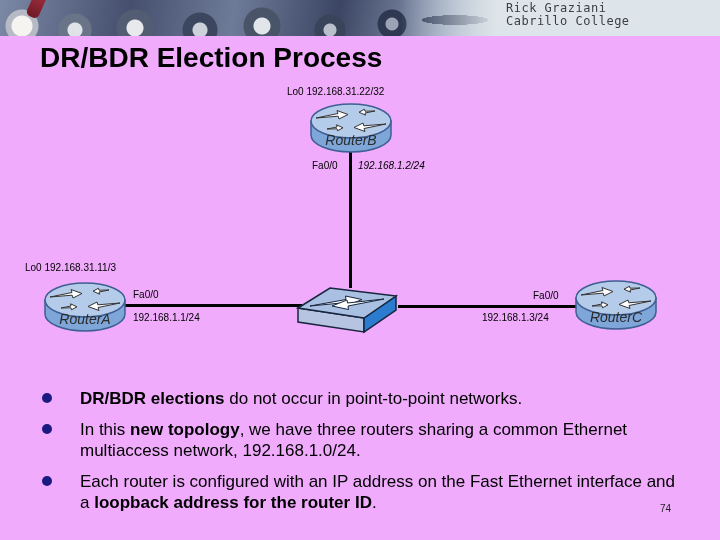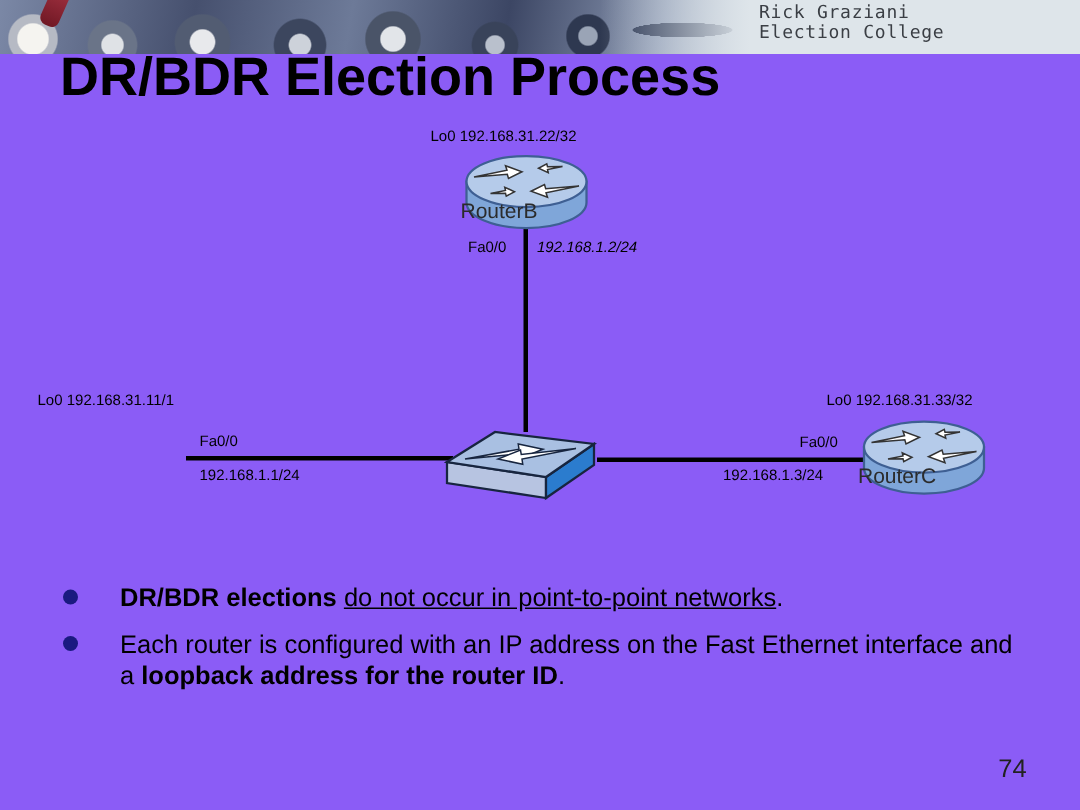--- a/index.html
+++ b/index.html
@@ -1,19 +1,19 @@
 <!DOCTYPE html>
 <html><head>
 <meta charset="utf-8">
 <style>
   * { margin:0; padding:0; box-sizing:border-box; }
   html,body { width:720px; height:540px; }
   body { font-family:"Liberation Sans", sans-serif; background:#fff; position:relative; overflow:hidden; }
 
-  .slide { position:absolute; inset:0; width:720px; height:540px; background:#8b5cf6; }
+  .slide { position:absolute; inset:0; width:720px; height:540px; background:#f0abfc; }
 
   
   .banner { position:absolute; left:0; top:0; width:720px; height:36px; background:#dee5ea; }
   .banner-photo { position:absolute; left:0; top:0; width:518px; height:36px;
     background:
       linear-gradient(90deg, rgba(222,229,234,0) 400px, #dee5ea 500px),
       radial-gradient(circle at 22px 26px, #f5f4f0 0 10px, #b6bac4 11px 16px, rgba(0,0,0,0) 17px),
       radial-gradient(circle at 75px 30px, #dfe2e6 0 7px, #6a7488 8px 16px, rgba(0,0,0,0) 17px),
       radial-gradient(circle at 135px 28px, #e8e9ec 0 8px, #525c72 9px 18px, rgba(0,0,0,0) 19px),
       radial-gradient(circle at 200px 30px, #cdd2da 0 7px, #3c465e 8px 17px, rgba(0,0,0,0) 18px),
@@ -22,73 +22,73 @@
       radial-gradient(circle at 392px 24px, #9aa4b6 0 6px, #2e3850 7px 14px, rgba(0,0,0,0) 15px),
       radial-gradient(ellipse 55px 8px at 455px 20px, #202c4a 0 60%, rgba(0,0,0,0) 61%),
       linear-gradient(100deg, #7b88a6 0%, #46506e 25%, #6d7a98 45%, #3c4664 65%, #8b98b2 85%, #c9d2dc 100%);
   }
   .red-cable { position:absolute; left:30px; top:-8px; width:13px; height:26px;
     background:linear-gradient(180deg,#a03040,#701824); border-radius:5px; transform:rotate(24deg); }
   .author { position:absolute; left:506px; top:2px; line-height:13px;
     font-family:"DejaVu Sans Mono", monospace; font-size:12px; color:#3a3e44; letter-spacing:0.5px; }
 
   
-  .title { position:absolute; left:40px; top:30px; font-size:36px; font-weight:bold; color:#000; letter-spacing:0px; }
+  .title { position:absolute; left:40px; top:42px; font-size:28px; font-weight:bold; color:#000; letter-spacing:0px; }
 
   
   .diagram { position:absolute; left:0; top:80px; width:720px; height:265px; }
   .link { position:absolute; background:#000; }
   .link-b-switch { left:349px; top:72px; width:3px; height:136px; }
   .link-a-switch { left:124px; top:224px; width:178px; height:3px; }
   .link-c-switch { left:398px; top:225px; width:178px; height:3px; }
 
   .device { position:absolute; }
   .router-b { left:307px; top:21px; width:88px; height:56px; }
   .router-a { left:41px;  top:200px; width:88px; height:56px; }
   .router-c { left:572px; top:198px; width:88px; height:56px; }
   .switch   { left:296px; top:202px; width:104px; height:52px; }
   .device svg { position:absolute; left:0; top:0; width:100%; height:100%; }
-  .router-name { position:absolute; left:0; right:0; top:31px; text-align:left;
-    font-size:14px; color:#2b2b2b; }
+  .router-name { position:absolute; left:0; right:0; top:31px; text-align:center;
+    font-size:14px; color:#2b2b2b;font-style:italic; }
 
   .dlabel { position:absolute; font-size:10px; color:#000; white-space:nowrap; }
   .lbl-b-lo  { left:287px; top:6px;  }
   .lbl-b-if  { left:312px; top:80px; }
   .lbl-b-ip  { left:358px; top:80px;font-style:italic; }
   .lbl-a-lo  { left:25px;  top:182px; }
   .lbl-a-if  { left:133px; top:209px; }
   .lbl-a-ip  { left:133px; top:232px; }
   .lbl-c-lo  { left:551px; top:182px; }
   .lbl-c-if  { left:533px; top:210px; }
   .lbl-c-ip  { left:482px; top:232px; }
 
   
   .bullets { position:absolute; left:40px; top:388px; width:648px; }
   .bullet-item { position:relative; padding-left:40px; width:645px;
     font-size:17px; line-height:21px; color:#000; margin-bottom:10px; }
   .bullet-dot { position:absolute; left:2px; top:5px; width:10px; height:10px;
     border-radius:50%; background:#1a1a80; }
   .seg-bold { font-weight:bold; }
-  .seg-underline { text-decoration:underline; }
+  .seg-underline { }
 
-  .page-number { position:absolute; left:660px; top:503px; width:30px; text-align:center;
-    font-size:17px; color:#222; }
+  .page-number { position:absolute; left:660px; top:503px; width:30px; text-align:left;
+    font-size:10px; color:#222; }
 </style>
 </head>
 <body>
 
 <div class="slide">
 
   <header class="banner">
     <div class="banner-photo">
       <div class="red-cable"></div>
     </div>
     <div class="author">
       <div>Rick Graziani</div>
-      <div>Election College</div>
+      <div>Cabrillo College</div>
     </div>
   </header>
 
   <h1 class="title">DR/BDR Election Process</h1>
 
   <div class="diagram">
 
     <div class="link link-b-switch"></div>
     <div class="link link-a-switch"></div>
     <div class="link link-c-switch"></div>
@@ -98,20 +98,31 @@
         <path d="M4 20 L4 34 A40 17 0 0 0 84 34 L84 20 Z" fill="#7fa6d9" stroke="#3e5f93" stroke-width="1.5"></path>
         <ellipse cx="44" cy="20" rx="40" ry="17" fill="#b5cbea" stroke="#3e5f93" stroke-width="1.5"></ellipse>
         <path d="M9 17 L31 12.5 L30 9.5 L41 13.5 L32 18 L31.2 15.2 Z" fill="#fff" stroke="#333" stroke-width="1"></path>
         <path d="M79 23 L57 27.5 L58 30.5 L47 26.5 L56 22 L56.8 24.8 Z" fill="#fff" stroke="#333" stroke-width="1"></path>
         <path d="M20 28 L30 26 L29.5 23.8 L36 26.8 L30.5 29.8 L30 27.8 Z" fill="#fff" stroke="#333" stroke-width="1"></path>
         <path d="M68 10 L58 12 L58.5 14.2 L52 11.2 L57.5 8.2 L58 10.2 Z" fill="#fff" stroke="#333" stroke-width="1"></path>
       </svg>
       <div class="router-name">RouterB</div>
     </div>
 
+    <div class="device router-a">
+      <svg viewBox="0 0 88 56">
+        <path d="M4 20 L4 34 A40 17 0 0 0 84 34 L84 20 Z" fill="#7fa6d9" stroke="#3e5f93" stroke-width="1.5"></path>
+        <ellipse cx="44" cy="20" rx="40" ry="17" fill="#b5cbea" stroke="#3e5f93" stroke-width="1.5"></ellipse>
+        <path d="M9 17 L31 12.5 L30 9.5 L41 13.5 L32 18 L31.2 15.2 Z" fill="#fff" stroke="#333" stroke-width="1"></path>
+        <path d="M79 23 L57 27.5 L58 30.5 L47 26.5 L56 22 L56.8 24.8 Z" fill="#fff" stroke="#333" stroke-width="1"></path>
+        <path d="M20 28 L30 26 L29.5 23.8 L36 26.8 L30.5 29.8 L30 27.8 Z" fill="#fff" stroke="#333" stroke-width="1"></path>
+        <path d="M68 10 L58 12 L58.5 14.2 L52 11.2 L57.5 8.2 L58 10.2 Z" fill="#fff" stroke="#333" stroke-width="1"></path>
+      </svg>
+      <div class="router-name">RouterA</div>
+    </div>
 
     <div class="device router-c">
       <svg viewBox="0 0 88 56">
         <path d="M4 20 L4 34 A40 17 0 0 0 84 34 L84 20 Z" fill="#7fa6d9" stroke="#3e5f93" stroke-width="1.5"></path>
         <ellipse cx="44" cy="20" rx="40" ry="17" fill="#b5cbea" stroke="#3e5f93" stroke-width="1.5"></ellipse>
         <path d="M9 17 L31 12.5 L30 9.5 L41 13.5 L32 18 L31.2 15.2 Z" fill="#fff" stroke="#333" stroke-width="1"></path>
         <path d="M79 23 L57 27.5 L58 30.5 L47 26.5 L56 22 L56.8 24.8 Z" fill="#fff" stroke="#333" stroke-width="1"></path>
         <path d="M20 28 L30 26 L29.5 23.8 L36 26.8 L30.5 29.8 L30 27.8 Z" fill="#fff" stroke="#333" stroke-width="1"></path>
         <path d="M68 10 L58 12 L58.5 14.2 L52 11.2 L57.5 8.2 L58 10.2 Z" fill="#fff" stroke="#333" stroke-width="1"></path>
       </svg>
@@ -125,36 +136,39 @@
         <polygon points="2,26 34,6 100,14 68,36" fill="#a9c0e2" stroke="#17253f" stroke-width="1.5"></polygon>
         <path d="M14 24 L50 17.5 L49.5 14 L66 17.5 L51 23.5 L50.5 20.5 Z" fill="#fff" stroke="#17253f" stroke-width="1"></path>
         <path d="M88 17 L52 24 L52.5 27.5 L36 24 L51 18 L51.5 21 Z" fill="#fff" stroke="#17253f" stroke-width="1"></path>
       </svg>
     </div>
 
     <div class="dlabel lbl-b-lo">Lo0 192.168.31.22/32</div>
     <div class="dlabel lbl-b-if">Fa0/0</div>
     <div class="dlabel lbl-b-ip">192.168.1.2/24</div>
 
-    <div class="dlabel lbl-a-lo">Lo0 192.168.31.11/1</div>
+    <div class="dlabel lbl-a-lo">Lo0 192.168.31.11/3</div>
     <div class="dlabel lbl-a-if">Fa0/0</div>
     <div class="dlabel lbl-a-ip">192.168.1.1/24</div>
 
-    <div class="dlabel lbl-c-lo">Lo0 192.168.31.33/32</div>
     <div class="dlabel lbl-c-if">Fa0/0</div>
     <div class="dlabel lbl-c-ip">192.168.1.3/24</div>
   </div>
 
   <div class="bullets">
 
     <div class="bullet-item">
       <span class="bullet-dot"></span>
       <span class="seg-bold">DR/BDR elections </span><span class="seg-underline">do not occur in point-to-point networks</span><span>.</span>
     </div>
 
+    <div class="bullet-item">
+      <span class="bullet-dot"></span>
+      <span>In this </span><span class="seg-bold">new topology</span><span>, we have three routers sharing a common Ethernet multiaccess network, 192.168.1.0/24.</span>
+    </div>
 
     <div class="bullet-item">
       <span class="bullet-dot"></span>
       <span>Each router is configured with an IP address on the Fast Ethernet interface and a </span><span class="seg-bold">loopback address for the router ID</span><span>.</span>
     </div>
 
   </div>
 
   <div class="page-number">74</div>
 

